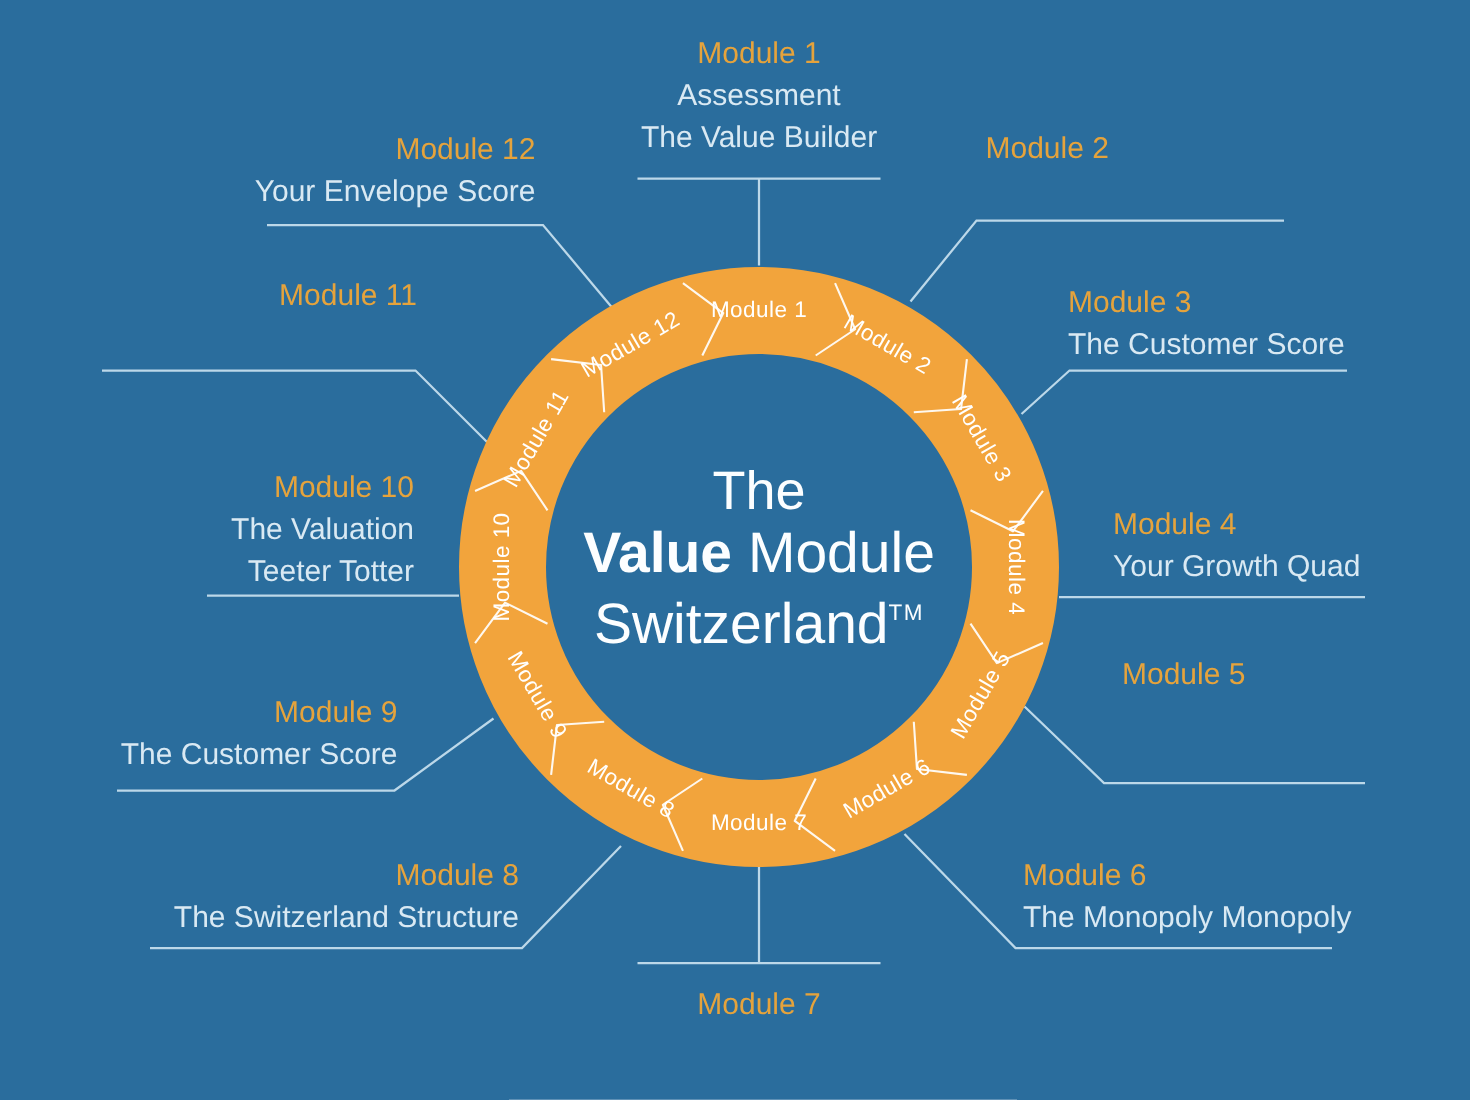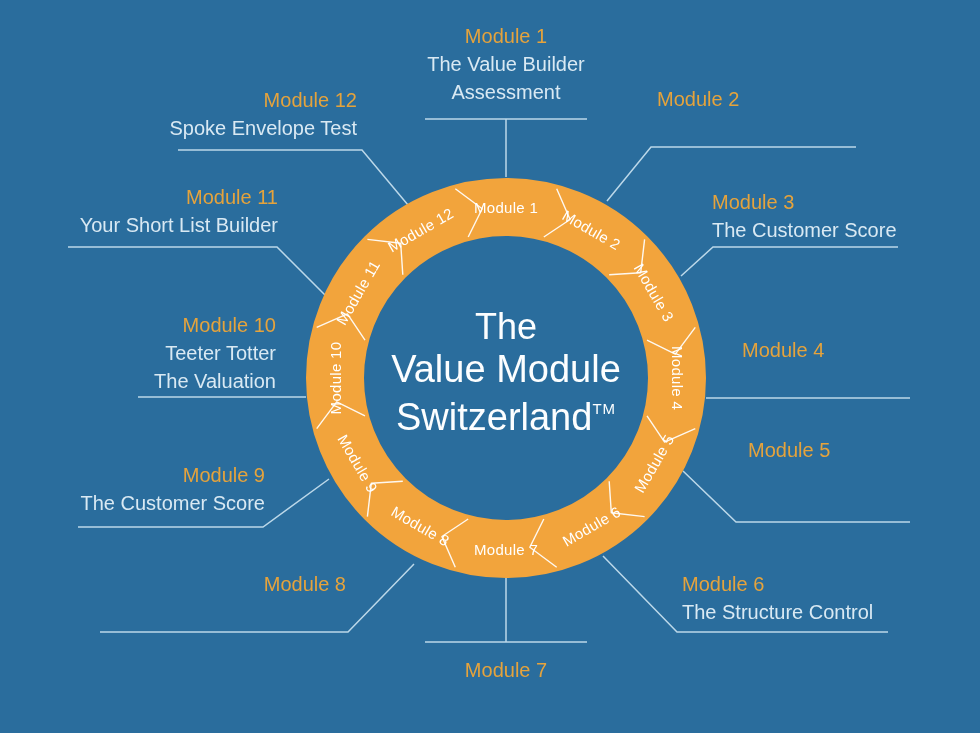--- a/index.html
+++ b/index.html
@@ -12,21 +12,21 @@
               text-anchor:middle;dominant-baseline:central;letter-spacing:.3px;}
   .module-label{position:absolute;line-height:28px;font-size:20px;}
   .mod-title{color:#E5A33C;}
   .mod-line{color:#D9E9F3;}
   .align-c{text-align:center;}
   .align-l{text-align:left;}
   .align-r{text-align:right;}
   #center-title{position:absolute;left:336px;top:306px;width:340px;text-align:center;
                 color:#FCFEFF;font-size:38px;line-height:42px;}
   #center-title .t-line1{font-size:36px;}
-  #center-title .bold{font-weight:400;}
+  #center-title .bold{font-weight:700;}
   #center-title sup{font-size:15px;position:relative;top:-2px;letter-spacing:1px;}
 </style>
 </head>
 <body>
 
 <div id="canvas">
 
   <svg id="wheel-svg" width="980" height="733" viewBox="0 0 980 733">
 
     <g>
@@ -83,68 +83,69 @@
       <span class="bold">Value</span>
       <span>Module</span>
     </div>
     <div>
       <span>Switzerland</span><sup>TM</sup>
     </div>
   </div>
 
   <div class="module-label align-c" style="left:356px;top:22px;width:300px;">
     <div class="mod-title">Module 1</div>
+    <div class="mod-line">Assessment</div>
     <div class="mod-line">The Value Builder</div>
-    <div class="mod-line">Assessment</div>
   </div>
 
   <div class="module-label align-l" style="left:657px;top:85px;">
     <div class="mod-title">Module 2</div>
   </div>
 
   <div class="module-label align-l" style="left:712px;top:188px;">
     <div class="mod-title">Module 3</div>
     <div class="mod-line">The Customer Score</div>
   </div>
 
   <div class="module-label align-l" style="left:742px;top:336px;">
     <div class="mod-title">Module 4</div>
+    <div class="mod-line">Your Growth Quad</div>
   </div>
 
   <div class="module-label align-l" style="left:748px;top:436px;">
     <div class="mod-title">Module 5</div>
   </div>
 
   <div class="module-label align-l" style="left:682px;top:570px;">
     <div class="mod-title">Module 6</div>
-    <div class="mod-line">The Structure Control</div>
+    <div class="mod-line">The Monopoly Monopoly</div>
   </div>
 
   <div class="module-label align-c" style="left:356px;top:656px;width:300px;">
     <div class="mod-title">Module 7</div>
   </div>
 
   <div class="module-label align-r" style="left:58px;top:570px;width:288px;">
     <div class="mod-title">Module 8</div>
+    <div class="mod-line">The Switzerland Structure</div>
   </div>
 
   <div class="module-label align-r" style="left:18px;top:461px;width:247px;">
     <div class="mod-title">Module 9</div>
     <div class="mod-line">The Customer Score</div>
   </div>
 
   <div class="module-label align-r" style="left:56px;top:311px;width:220px;">
     <div class="mod-title">Module 10</div>
+    <div class="mod-line">The Valuation</div>
     <div class="mod-line">Teeter Totter</div>
-    <div class="mod-line">The Valuation</div>
   </div>
 
   <div class="module-label align-r" style="left:28px;top:183px;width:250px;">
     <div class="mod-title">Module 11</div>
-    <div class="mod-line">Your Short List Builder</div>
   </div>
 
   <div class="module-label align-r" style="left:107px;top:86px;width:250px;">
     <div class="mod-title">Module 12</div>
-    <div class="mod-line">Spoke Envelope Test</div>
+    <div class="mod-line">Your Envelope Score</div>
   </div>
 
 </div>
 
 </body></html>

